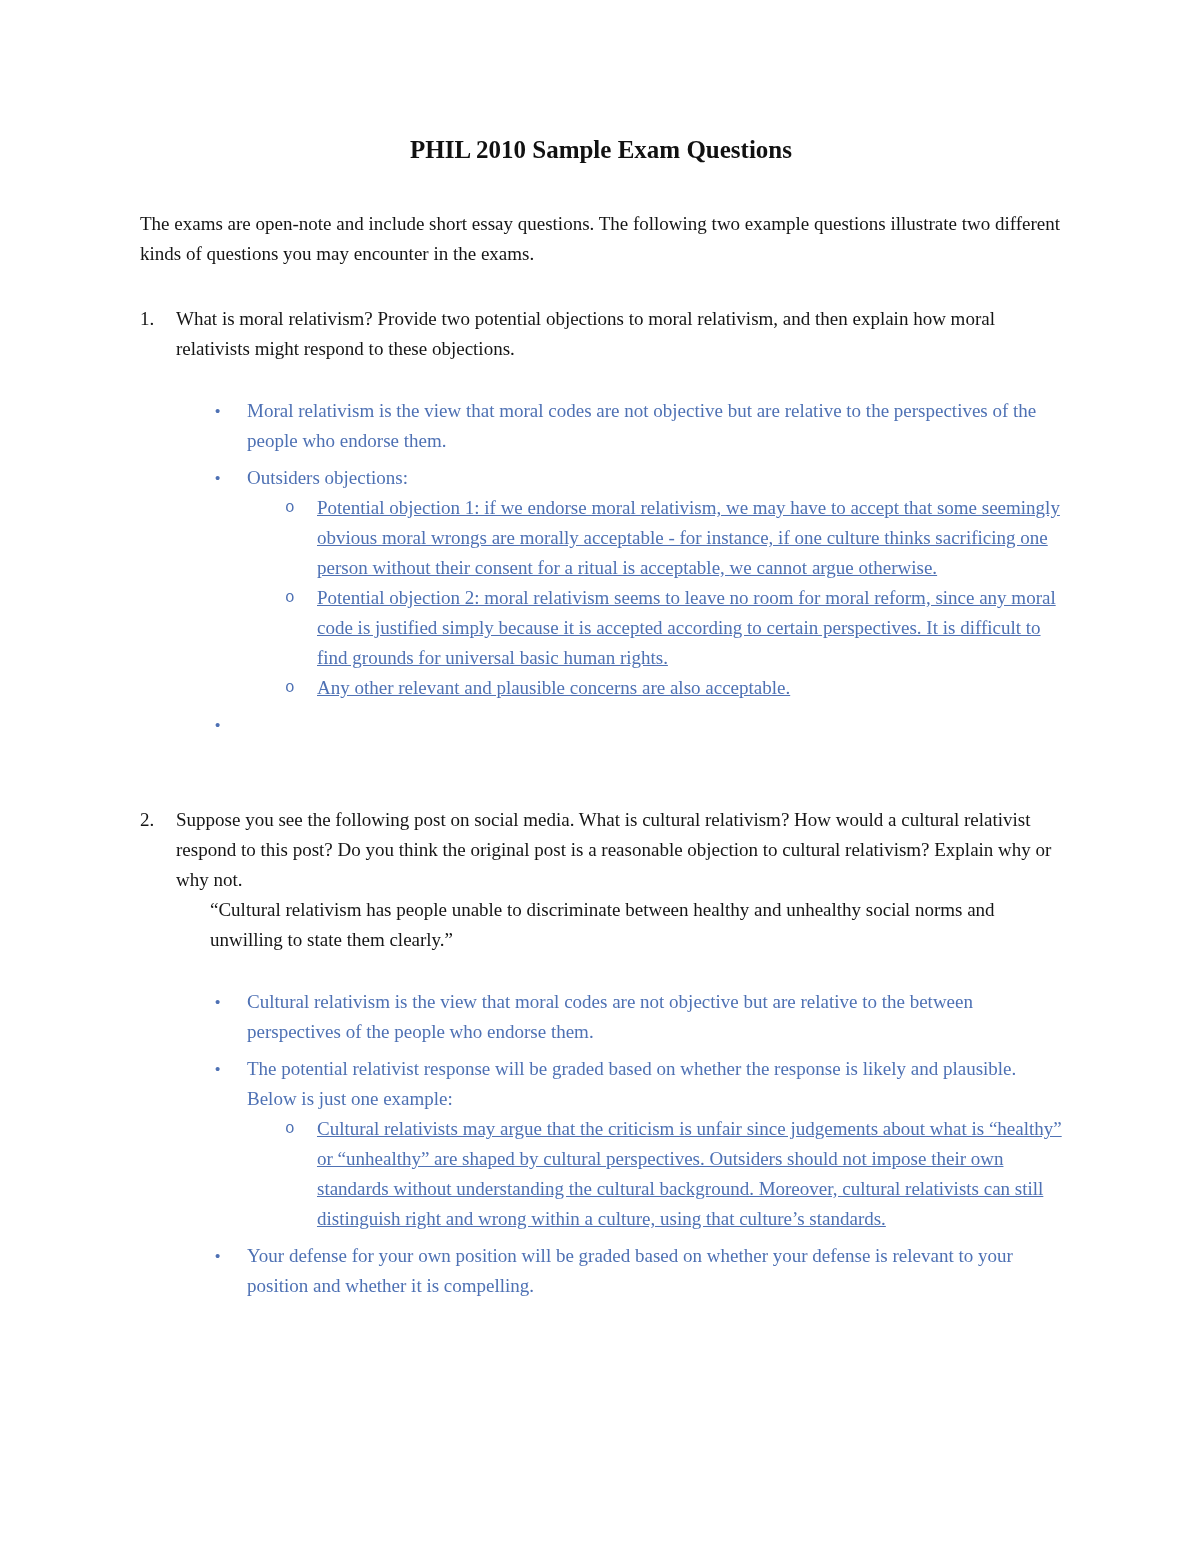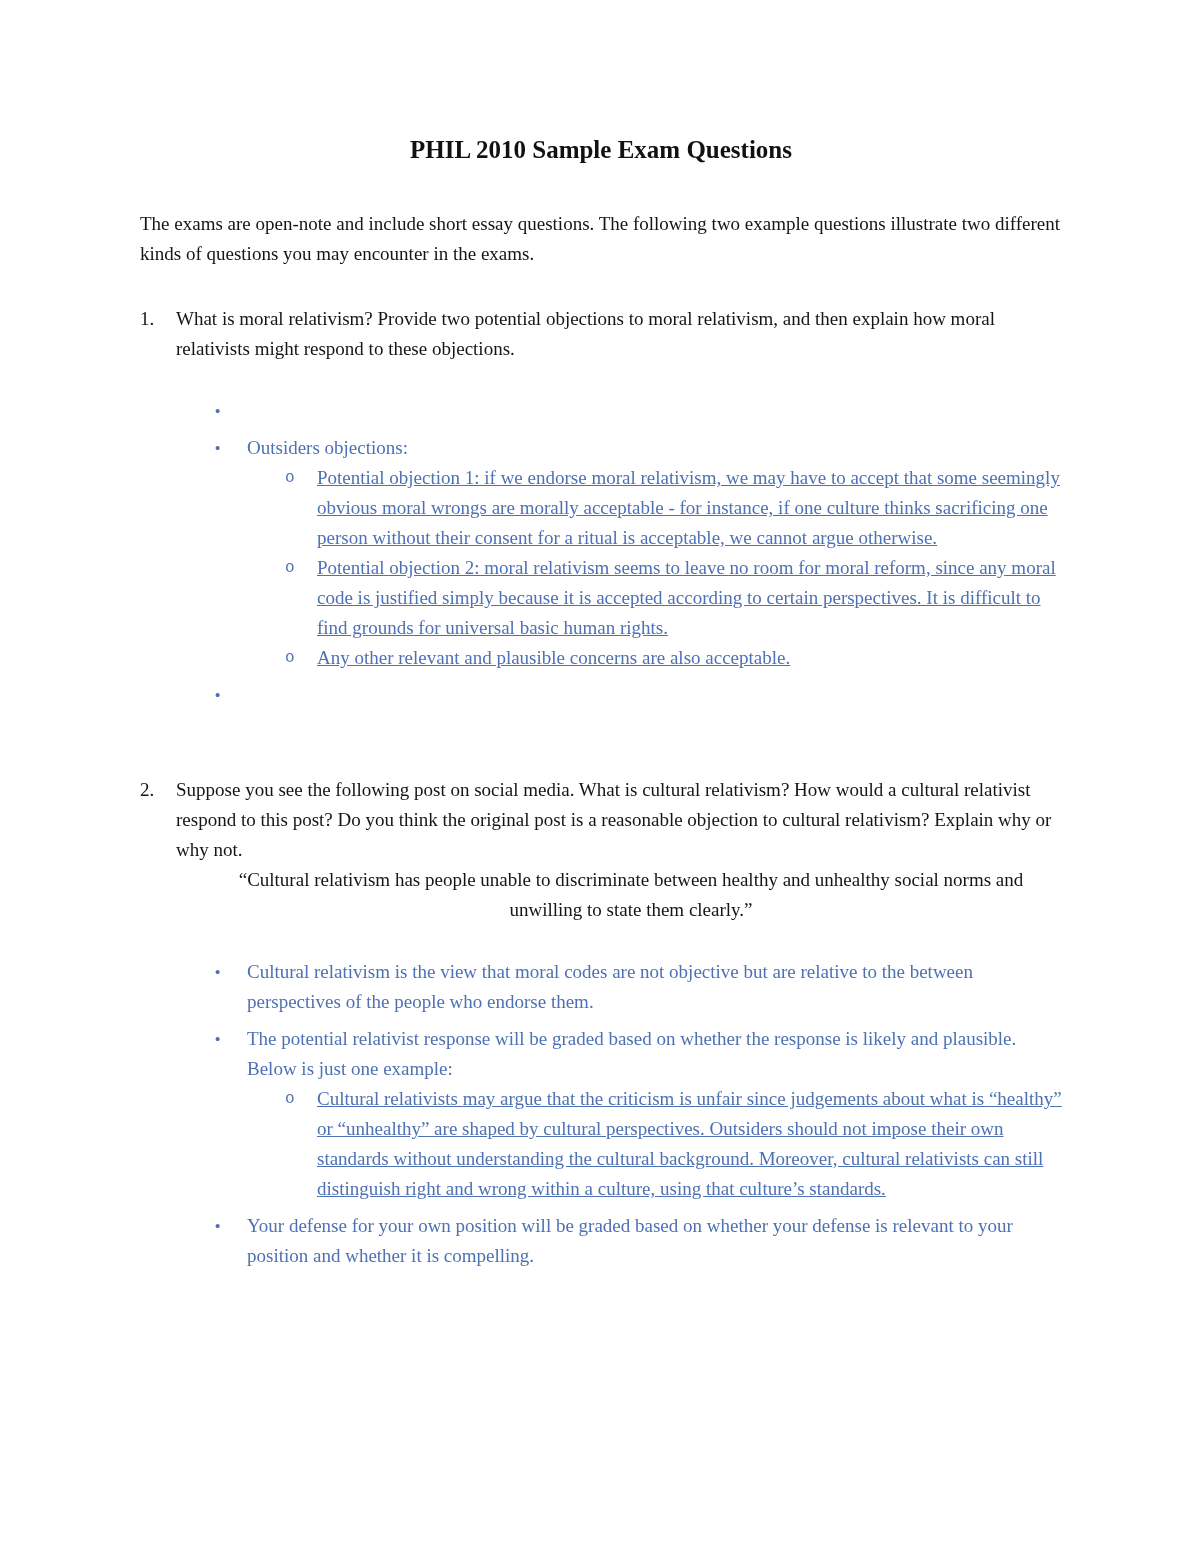--- a/index.html
+++ b/index.html
@@ -27,21 +27,20 @@
   .intro { margin-top: 44px; }
 
   .question { display: flex; }
   .q1 { margin-top: 35px; }
   .q2 { margin-top: 65px; }
   .qnum { flex: none; width: 36px; }
   .qtext { flex: 1; }
 
   .quote {
     margin: 0 10px 0 70px;
-    text-align: center;
   }
 
   .blist { margin-top: 32px; color: #4e71b4; }
   .b1 { display: flex; margin-top: 7px; padding-left: 75px; }
   .b1 > .marker {
     flex: none; width: 32px;
     font-family: "Liberation Sans", sans-serif;
     font-size: 15px;
   }
   .b1-body { flex: 1; }
@@ -65,20 +64,21 @@
 
   <div class="question q1">
     <span class="qnum">1.</span>
     <div class="qtext">What is moral relativism? Provide two potential objections to moral relativism, and then explain how moral relativists might respond to these objections.</div>
   </div>
 
   <div class="blist">
 
     <div class="b1">
       <span class="marker">•</span>
+      <div class="b1-body">Moral relativism is the view that moral codes are not objective but are relative to the perspectives of the people who endorse them.</div>
     </div>
 
     <div class="b1">
       <span class="marker">•</span>
       <div class="b1-body">
         <div>Outsiders objections:</div>
         <div class="sublist">
           <div class="b2">
             <span class="marker2">o</span>
             <div class="b2-body">Potential objection 1: if we endorse moral relativism, we may have to accept that some seemingly obvious moral wrongs are morally acceptable - for instance, if one culture thinks sacrificing one person without their consent for a ritual is acceptable, we cannot argue otherwise.</div>

